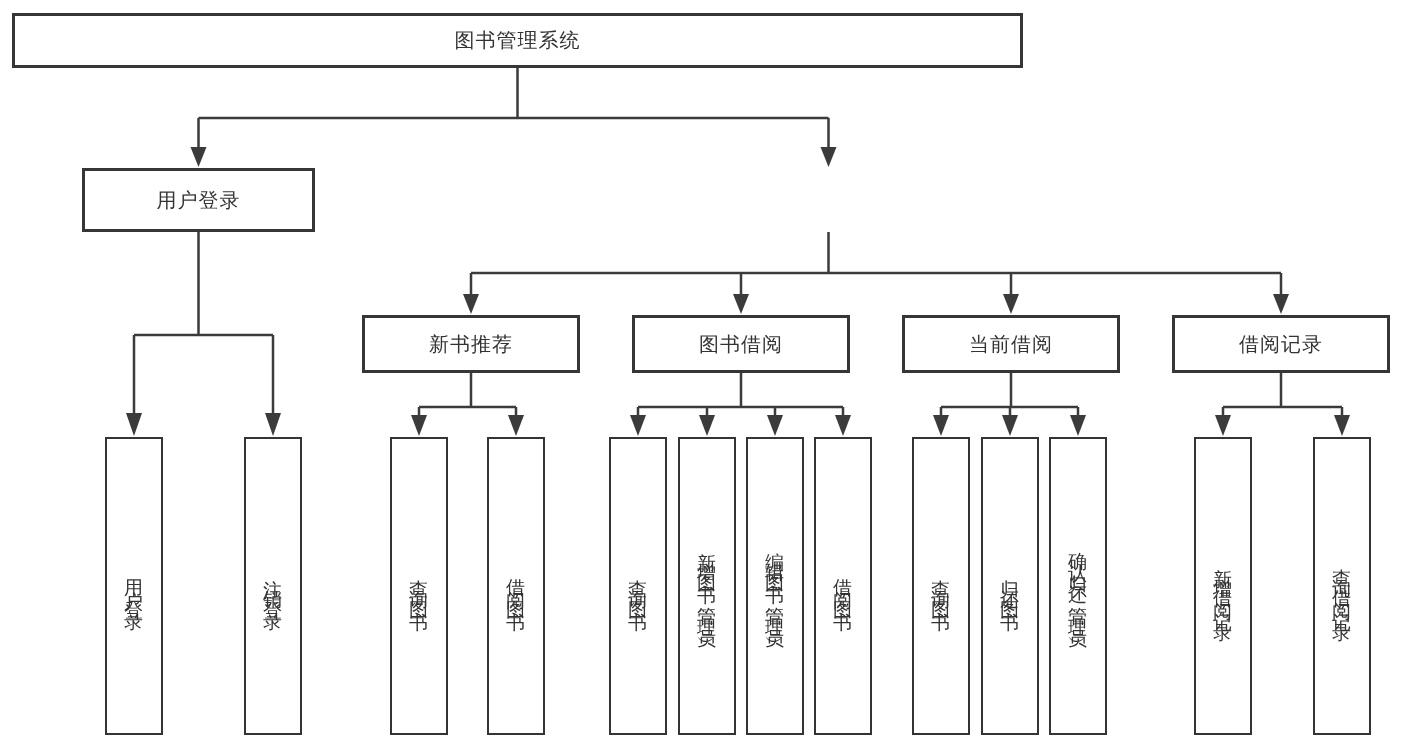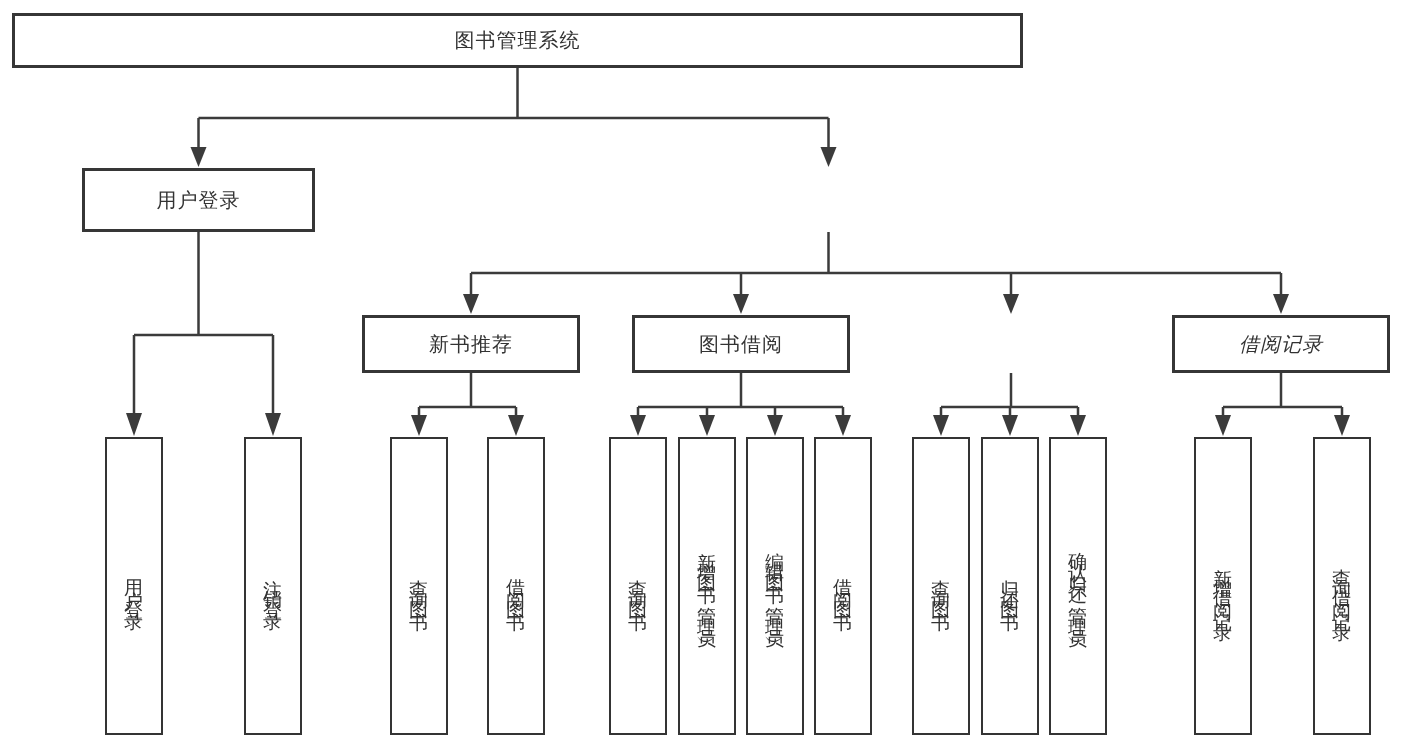--- a/index.html
+++ b/index.html
@@ -93,21 +93,24 @@
   <div class="node" style="left:82px; top:168px; width:233px; height:64px;">
     <span class="lbl">用户登录</span>
   </div>
 
   <div class="node" style="left:362px; top:315px; width:218px; height:58px;">
     <span class="lbl">新书推荐</span>
   </div>
   <div class="node" style="left:632px; top:315px; width:218px; height:58px;">
     <span class="lbl">图书借阅</span>
   </div>
-  <div class="node" style="left:1172px; top:315px; width:218px; height:58px;font-style:italic;">
+  <div class="node" style="left:902px; top:315px; width:218px; height:58px;">
+    <span class="lbl">当前借阅</span>
+  </div>
+  <div class="node" style="left:1172px; top:315px; width:218px; height:58px;">
     <span class="lbl">借阅记录</span>
   </div>
 
   <div class="node leaf" style="left:105px; top:437px; width:58px; height:298px;">
     <span class="lbl">用户登录</span>
   </div>
   <div class="node leaf" style="left:244px; top:437px; width:58px; height:298px;">
     <span class="lbl">注销登录</span>
   </div>
 

